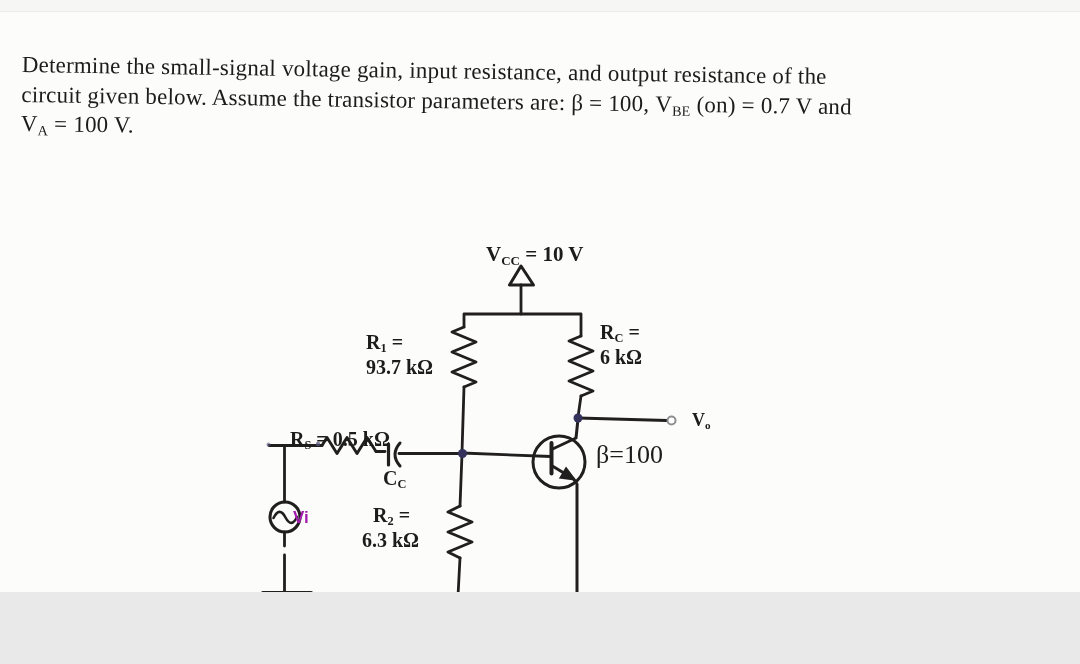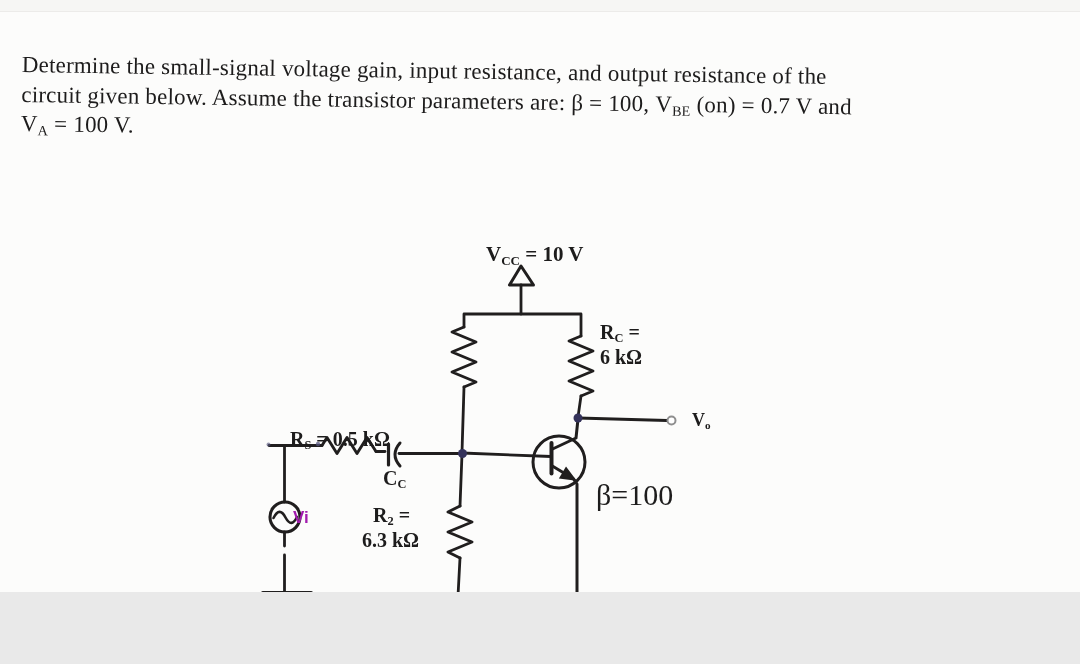--- a/index.html
+++ b/index.html
@@ -19,21 +19,21 @@
     color:var(--text,#1d1c1c);
     transform:rotate(0.85deg); transform-origin:0 0;
   }
   .problem .pline { white-space:nowrap; }
   sub.sb { font-size:0.62em; vertical-align:-0.28em; line-height:0; }
   .lbl {
     position:absolute; font-weight:bold; color:var(--text,#1d1c1c);
     white-space:nowrap; font-size:20px; line-height:25px;
   }
   .lbl.light { font-weight:600; font-family:"Liberation Sans", sans-serif; font-size:17px; color:#a21caf;margin-left:47px; }
-  .lbl.reg { font-weight:normal; font-size:30px;margin-top:40px; }
+  .lbl.reg { font-weight:normal; font-size:26px; }
   svg.circuit { position:absolute; left:0; top:0; }
   .wire { stroke:var(--ink,#201e1e); stroke-width:2.8; fill:none; stroke-linecap:round; stroke-linejoin:round; }
   .sym  { stroke:var(--ink,#201e1e); fill:none; stroke-linecap:round; stroke-linejoin:round; }
   .node { fill:var(--node,#34325a); stroke:none; }
   .artifact { stroke:none; }
 </style>
 </head>
 <body>
 
 <div class="screen">
@@ -127,20 +127,24 @@
       <circle class="artifact" cx="318" cy="444" r="2.2" style="fill:#55557d; opacity:.75;"></circle>
       <circle class="artifact" cx="268.5" cy="444.5" r="2" style="fill:#55557d; opacity:.6;"></circle>
       <circle class="artifact" cx="169" cy="606" r="5" style="fill:#6f6b67; opacity:.9;"></circle>
       <rect x="0" y="657" width="1080" height="7" style="fill:var(--strip,#efeeec);"></rect>
       <path d="M0,649 L292,660" style="stroke:#44413d; stroke-width:2; fill:none; opacity:.85;"></path>
     </g>
   </svg>
 
   <div class="lbl" style="left:486px; top:242px; font-size:21px;"><span>V</span><sub class="sb">CC</sub><span> = 10 V</span></div>
 
+  <div class="lbl" style="left:366px; top:330px;">
+    <div><span>R</span><sub class="sb">1</sub><span> =</span></div>
+    <div>93.7 kΩ</div>
+  </div>
 
   <div class="lbl" style="left:600px; top:320px;">
     <div><span>R</span><sub class="sb">C</sub><span> =</span></div>
     <div>6 kΩ</div>
   </div>
 
   <div class="lbl" style="left:290px; top:407px;margin-top:20px;"><span>R</span><sub class="sb">S</sub><span> = 0.5 kΩ</span></div>
 
   <div class="lbl" style="left:383px; top:466px;"><span>C</span><sub class="sb">C</sub></div>
 

